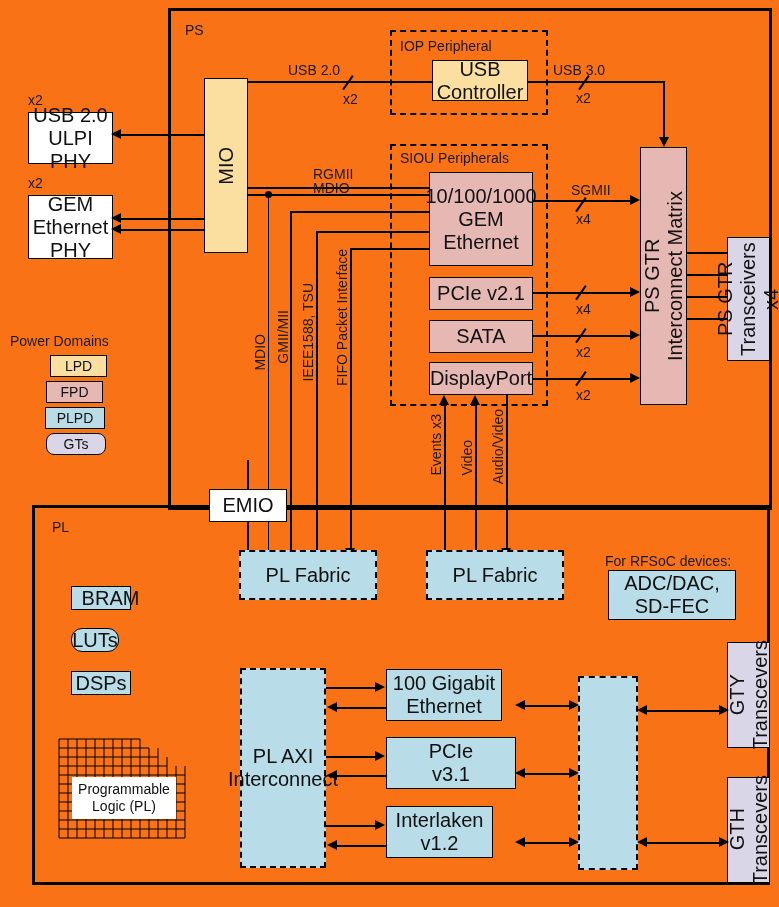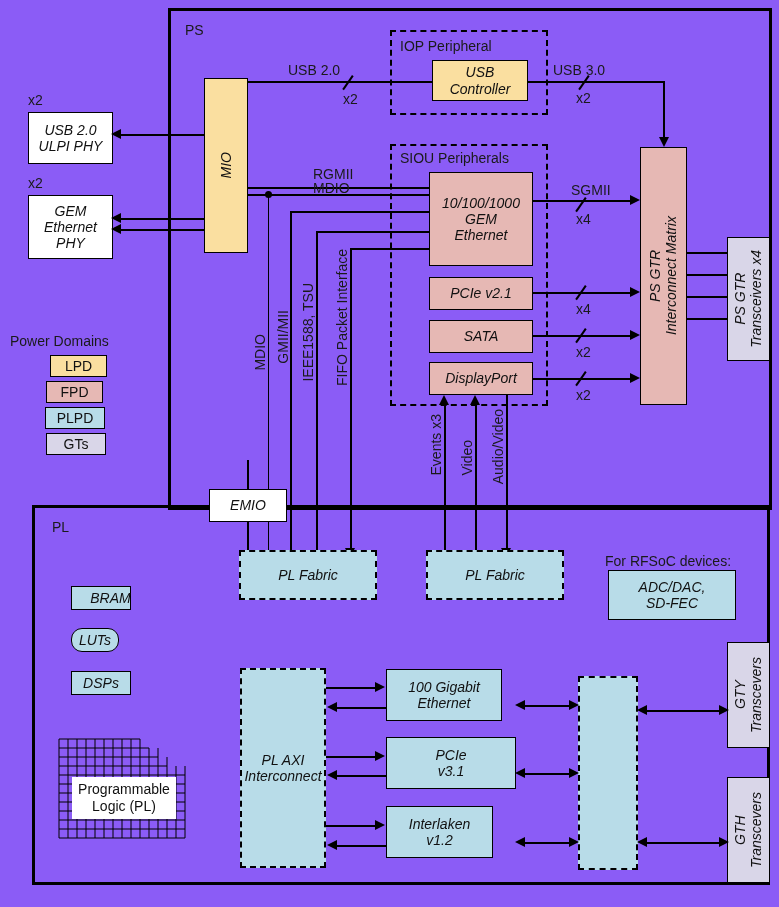--- a/index.html
+++ b/index.html
@@ -5,21 +5,21 @@
 <style>
   html,body{margin:0;padding:0;background:#ffffff;}
   body{
     font-family:"Liberation Sans","DejaVu Sans",sans-serif;
     -webkit-font-smoothing:antialiased;
   }
   #canvas{
     position:relative;
     width:779px;
     height:907px;
-    background:#8b5cf6;
+    background:#f97316;
     overflow:hidden;
   }
   
   .abs{position:absolute;box-sizing:border-box;}
 
   
   .container{
     border:3px solid #000000;
     background:transparent;
   }
@@ -44,26 +44,25 @@
 
   
   .blk{
     position:absolute;
     box-sizing:border-box;
     border:1.4px solid #000000;
     display:flex;
     align-items:center;
     justify-content:center;
     text-align:center;
-    font-size:14px;
+    font-size:20px;
     line-height:1.15;
     color:#111111;
     white-space:pre-line;
     padding:1px;
-    font-style:italic;
   }
   .blk.dashed{border:2px dashed #000000;}
   .lpd{background:#FADFA0;}
   .fpd{background:#E6B8B4;}
   .plpd{background:#B8DCE8;}
   .gts{background:#D9D6E8;}
   .plain{background:#ffffff;}
 
   
   .vert{
@@ -257,21 +256,21 @@
   <div class="arr arr-d" style="left:501.3px;top:548px;"></div>
   <div class="lbl vert" style="left:490px;top:409px;">Audio/Video</div>
 
   <div class="vline" style="left:247px;top:460px;height:30px;"></div>
   <div class="vline" style="left:247px;top:521px;height:53px;"></div>
 
   <div class="legend-title" style="left:10px;top:333px;">Power Domains</div>
   <div class="legend-sw lpd" style="left:50px;top:355px;width:55px;height:20px;">LPD</div>
   <div class="legend-sw fpd" style="left:46px;top:381px;width:55px;height:20px;">FPD</div>
   <div class="legend-sw plpd" style="left:45px;top:407px;width:58px;height:20px;">PLPD</div>
-  <div class="legend-sw gts" style="left:46px;top:433px;width:58px;height:20px;">GTs</div>
+  <div class="legend-sw gts" style="left:46px;top:433px;width:58px;height:20px;border-radius:8px;">GTs</div>
 
   <div class="blk plpd dashed" style="left:239px;top:550px;width:138px;height:50px;">PL Fabric</div>
 
   <div class="blk plpd dashed" style="left:426px;top:550px;width:138px;height:50px;">PL Fabric</div>
 
   <div class="lbl" style="left:605px;top:553px;">For RFSoC devices:</div>
   <div class="blk plpd" style="left:608px;top:570px;width:128px;height:50px;">ADC/DAC,
 SD-FEC</div>
 
   <div class="blk plpd" style="left:71px;top:586px;width:60px;height:24px;padding-left:20px;">BRAM</div>

